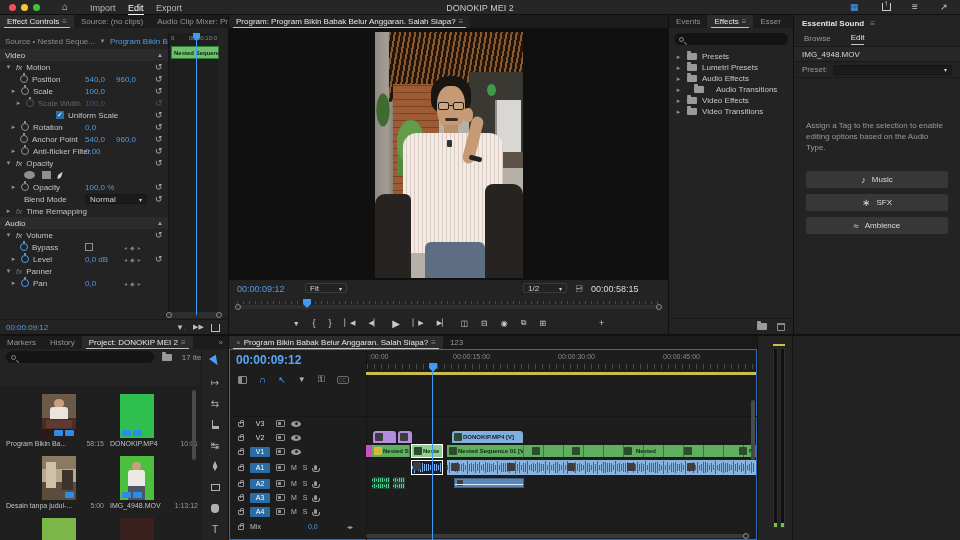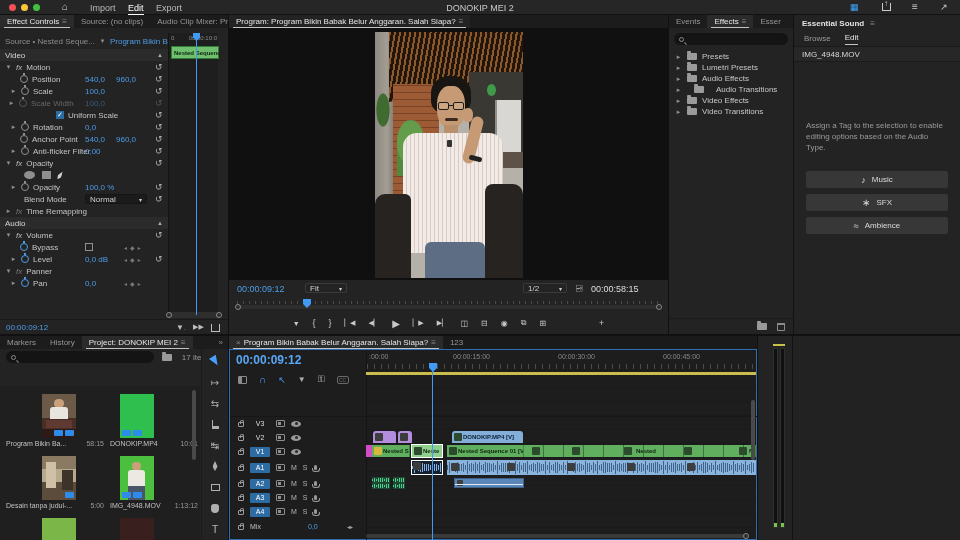--- a/index.html
+++ b/index.html
@@ -132,21 +132,21 @@
         <span class="val abs" style="left:116px">960,0</span>
         <span class="rst">↺</span>
       </div>
     <div class="erow" style="padding-left:10px">
         <span class="tw">▸</span>
         <span class="sw"></span>
         <span>Scale</span>
         <span class="val abs" style="left:85px">100,0</span>
         <span class="rst">↺</span>
       </div>
-    <div class="erow dim" style="padding-left:8px">
+    <div class="erow dim" style="padding-left:15px">
         <span class="tw">▸</span>
         <span class="sw" style="border-color:#555"></span>
         <span>Scale Width</span>
         <span class="val abs" style="left:85px">100,0</span>
         <span class="rst" style="color:#555">↺</span>
       </div>
     <div class="erow" style="padding-left:56px">
         <span class="cb on">✓</span>
         <span>Uniform Scale</span>
         <span class="rst">↺</span>
@@ -382,26 +382,33 @@
     <span class="folder"></span>
     <span class="trash"></span>
   </div>
 </div>
 
 <div class="panel" style="left:794px;top:15px;width:166px;height:319px">
   <div style="height:16px;display:flex;align-items:center;gap:6px;padding-left:8px;background:#232323">
     <span style="color:#e2e2e2;font-weight:bold">Essential Sound</span>
     <span class="menu-glyph">≡</span>
   </div>
-  <div style="height:16px;display:flex;align-items:center;gap:14px;padding-left:10px;border-bottom:1px solid #1a1a1a">
+  <div style="height:16px;display:flex;align-items:center;gap:20px;padding-left:10px;border-bottom:1px solid #1a1a1a">
     <span style="color:#9a9a9a">Browse</span>
     <span style="color:#e6e6e6;border-bottom:1px solid #c3c3c3;padding-bottom:2px">Edit</span>
   </div>
   <div style="height:15px;display:flex;align-items:center;padding-left:8px;background:#272727;border-bottom:1px solid #1a1a1a">
     <span style="color:#d8d8d8">IMG_4948.MOV</span>
+  </div>
+  <div style="height:16px;display:flex;align-items:center;gap:6px;padding:0 8px;border-bottom:1px solid #1a1a1a">
+    <span style="color:#9a9a9a">Preset:</span>
+    <span class="ddl" style="flex:1">
+        <span></span>
+        <span style="font-size:6px">▾</span>
+      </span>
   </div>
   <div class="abs" style="left:12px;top:105px;width:142px;color:#9a9a9a;line-height:11px">Assign a Tag to the selection to enable editing options based on the Audio Type.</div>
   <div class="abs" style="left:12px;top:156px;width:142px;height:17px;background:#373737;border-radius:2px;display:flex;align-items:center;justify-content:center;gap:6px;color:#dcdcdc">
     <span style="font-size:9px">♪</span>
       <span>Music</span>
   </div>
   <div class="abs" style="left:12px;top:179px;width:142px;height:17px;background:#373737;border-radius:2px;display:flex;align-items:center;justify-content:center;gap:6px;color:#dcdcdc">
     <span style="font-size:10px">∗</span>
       <span>SFX</span>
   </div>

